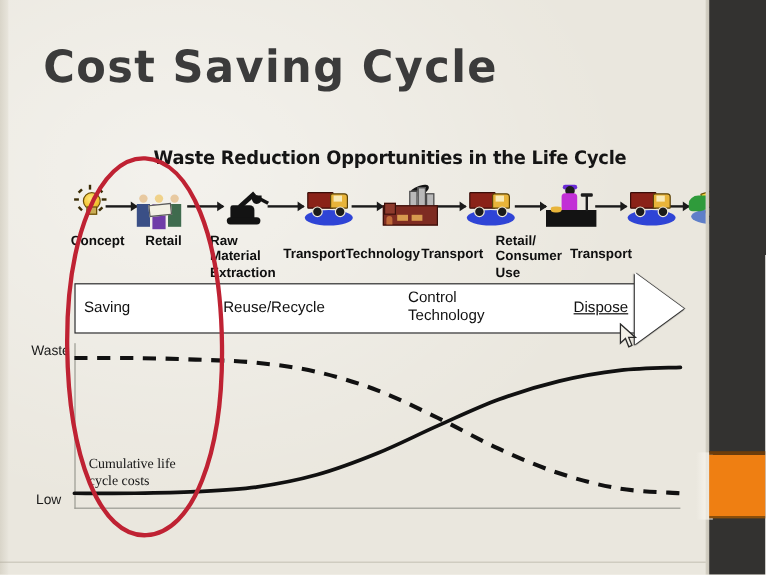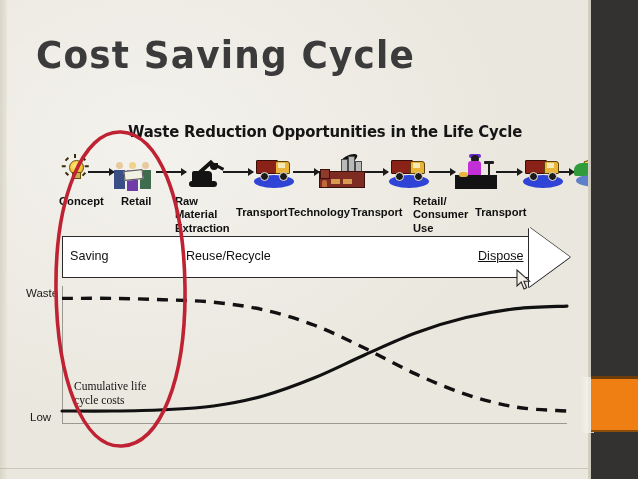--- a/index.html
+++ b/index.html
@@ -468,20 +468,22 @@
 Consumer
 Use</div>
   <div class="stage-label" style="left:475px; top:206px;">Transport</div>
 
   <div class="banner">
     <div class="head-outline"></div>
     <div class="body"></div>
     <div class="head"></div>
     <div class="banner-label" style="left:8px;  top:13px;">Saving</div>
     <div class="banner-label" style="left:124px;top:13px;">Reuse/Recycle</div>
+    <div class="banner-label" style="left:278px;top:5px;">Control
+Technology</div>
     <div class="banner-label" style="left:416px;top:13px;text-decoration:underline;">Dispose</div>
   </div>
 
   <div class="chart">
     <div class="axis-y"></div>
     <div class="axis-x"></div>
 
     <svg width="505" height="138" viewBox="0 0 505 138" style="position:absolute;left:0;top:0;overflow:visible;">
       <path id="series-dashed" fill="none" stroke="#111111" stroke-width="3.4" stroke-dasharray="11 8" stroke-linecap="butt" d="M 0.00 12.40 C 8.42 12.40, 33.67 12.19, 50.50 12.40 C 67.33 12.61, 84.17 13.04, 101.00 13.68 C 117.83 14.32, 134.67 14.53, 151.50 16.24 C 168.33 17.95, 185.17 20.08, 202.00 23.92 C 218.83 27.76, 235.67 32.88, 252.50 39.28 C 269.33 45.68, 286.17 54.21, 303.00 62.32 C 319.83 70.43, 336.67 80.24, 353.50 87.92 C 370.33 95.60, 387.17 102.85, 404.00 108.40 C 420.83 113.95, 437.67 118.43, 454.50 121.20 C 471.33 123.97, 496.58 124.40, 505.00 125.04"></path>
       <path id="series-solid" fill="none" stroke="#111111" stroke-width="3.1" stroke-linecap="round" d="M 0.00 125.04 C 8.42 125.04, 33.67 125.25, 50.50 125.04 C 67.33 124.83, 84.17 124.61, 101.00 123.76 C 117.83 122.91, 134.67 122.27, 151.50 119.92 C 168.33 117.57, 185.17 114.37, 202.00 109.68 C 218.83 104.99, 235.67 98.59, 252.50 91.76 C 269.33 84.93, 286.17 76.19, 303.00 68.72 C 319.83 61.25, 336.67 53.15, 353.50 46.96 C 370.33 40.77, 387.17 35.65, 404.00 31.60 C 420.83 27.55, 437.67 24.56, 454.50 22.64 C 471.33 20.72, 496.58 20.51, 505.00 20.08"></path>

